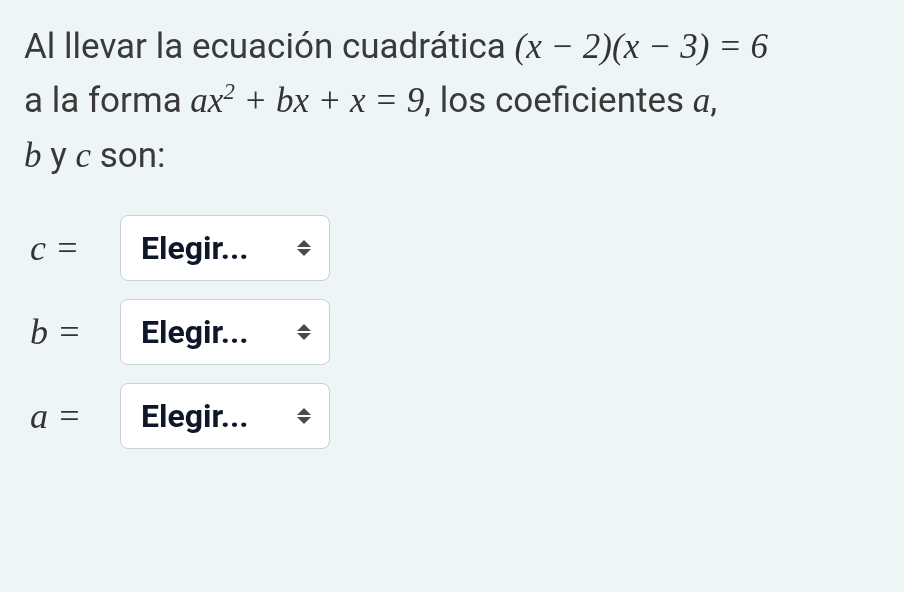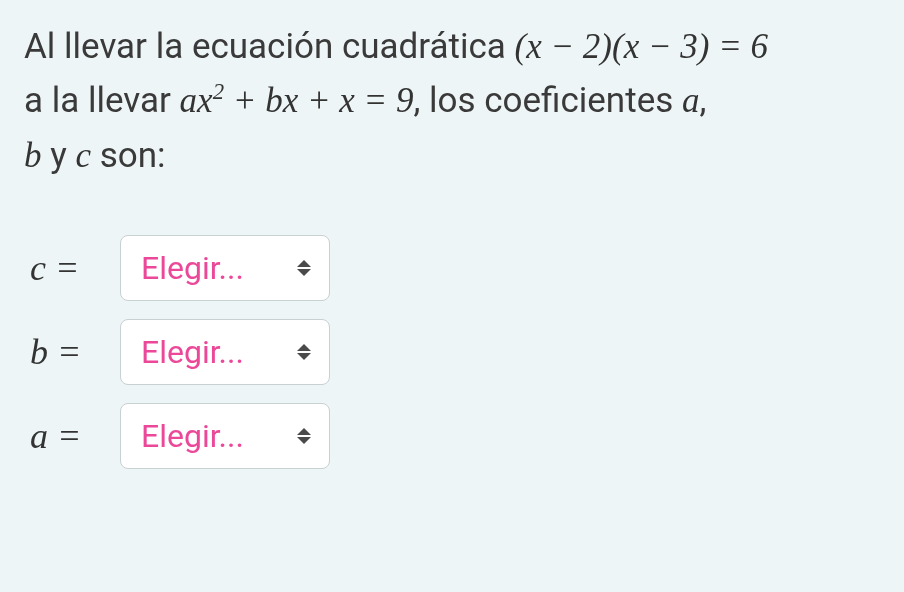--- a/index.html
+++ b/index.html
@@ -12,21 +12,21 @@
     height: 592px;
     background: #eef5f6;
     font-family: -apple-system, BlinkMacSystemFont, "Segoe UI", Roboto, sans-serif;
     padding: 20px 24px;
     color: #333;
   }
   .question-text {
     font-size: 35px;
     line-height: 1.55;
     color: #3a3a3a;
-    margin-bottom: 52px;
+    margin-bottom: 32px;
   }
   .math-strong {
     font-style: italic;
     font-weight: 500;
     font-family: "Times New Roman", serif;
     color: #333;
   }
   .answer-grid {
     display: flex;
     flex-direction: column;
@@ -53,21 +53,22 @@
     background: #ffffff;
     border: 1px solid #c7d0d2;
     border-radius: 8px;
     padding: 12px 18px 12px 20px;
     min-width: 210px;
     height: 66px;
     cursor: pointer;
   }
   .select-placeholder {
     font-size: 32px;
-    color: #ec4899;
+    color: #0f172a;
+    font-weight: bold;
   }
   .select-caret {
     display: flex;
     flex-direction: column;
     align-items: center;
     gap: 2px;
     margin-left: 18px;
   }
   .caret-up, .caret-down {
     width: 0;
@@ -85,21 +86,21 @@
     font-size: 0.65em;
     vertical-align: super;
     font-style: normal;
   }
 </style>
 </head>
 <body>
 
 <div class="question-text">
   <span>Al llevar la ecuación cuadrática </span><span class="math-strong">(x − 2)(x − 3) = 6</span><br>
-  <span> a la llevar  </span><span class="math-strong">ax</span><sup class="math-strong">2</sup><span class="math-strong"> + bx + x = 9</span><span>, los coeficientes </span><span class="math-strong">a</span><span>, </span><br>
+  <span> a la forma  </span><span class="math-strong">ax</span><sup class="math-strong">2</sup><span class="math-strong"> + bx + x = 9</span><span>, los coeficientes </span><span class="math-strong">a</span><span>, </span><br>
   <span class="math-strong">b</span><span> y </span><span class="math-strong">c</span><span> son:</span>
 </div>
 
 <div class="answer-grid">
 
   <div class="answer-row">
     <div class="var-label">c =</div>
     <div class="select-box">
       <span class="select-placeholder">Elegir...</span>
       <span class="select-caret">

